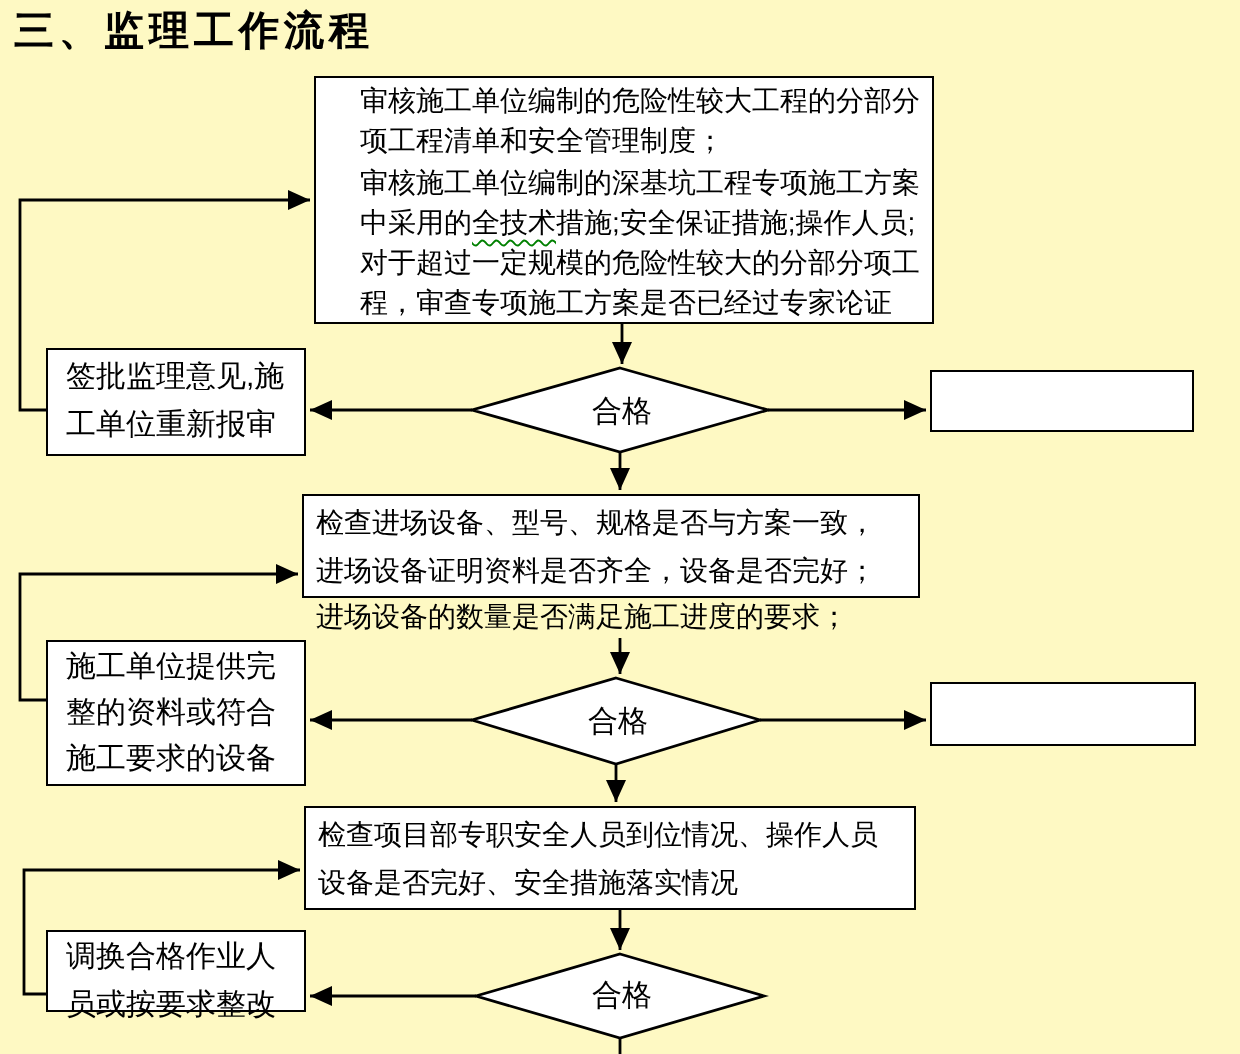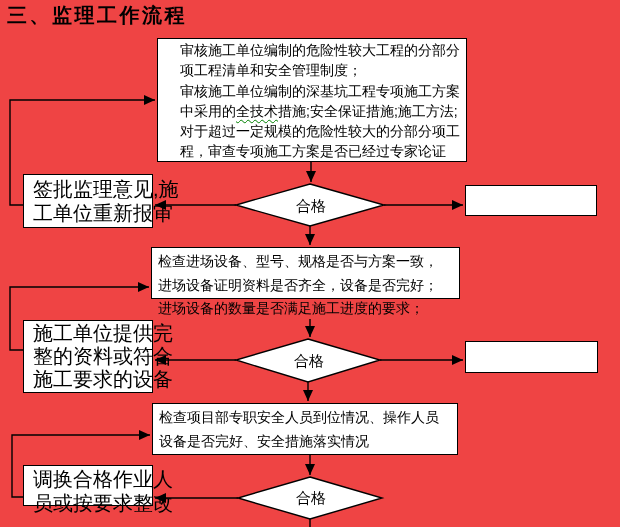--- a/index.html
+++ b/index.html
@@ -1,27 +1,27 @@
 <!DOCTYPE html>
 <html><head>
 <meta charset="utf-8">
 <style>
   html,body{margin:0;padding:0;background:#ffffff;}
-  #page{position:relative;width:620px;height:527px;background:#ef4444;overflow:hidden;
+  #page{position:relative;width:620px;height:527px;background:#fef9c3;overflow:hidden;
         font-family:"Liberation Sans",sans-serif;color:#000;}
   #title{position:absolute;left:7px;top:2px;font-size:20px;font-weight:bold;
          letter-spacing:2.5px;white-space:nowrap;}
   svg.flow{position:absolute;left:0;top:0;z-index:0;}
   .box{position:absolute;background:#ffffff;border:1.5px solid #000;box-sizing:border-box;z-index:1;}
   .tl{white-space:nowrap;}
   .main{font-size:14px;}
   .b1{line-height:20.3px;padding:1px 0 0 22px;}
   .b2{line-height:23.5px;padding:2px 0 0 6px;}
   .b3{line-height:24px;padding:1px 14px 0 6px;}
-  .side{font-size:20px;}
+  .side{font-size:15px;}
   .l1{line-height:24px;padding:2px 0 0 9px;}
   .l2{line-height:23px;padding:1px 0 0 9px;}
   .l3{line-height:24px;padding:1px 0 0 9px;}
   .archive{font-size:14px;display:flex;align-items:center;justify-content:center;}
   .dlabel{position:absolute;z-index:2;font-size:15px;transform:translate(-50%,-50%);white-space:nowrap;}
   .sq{text-decoration-line:underline;text-decoration-style:wavy;
       text-decoration-color:#008000;text-decoration-thickness:1px;text-underline-offset:3px;}
 </style>
 </head>
 <body>
@@ -61,21 +61,21 @@
       <polygon points="310,477 382,498 310,519 238,498"></polygon>
     </g>
   </svg>
 
   <div class="box main b1" style="left:157px;top:38px;width:310px;height:124px;">
     <div>
         <div class="tl">审核施工单位编制的危险性较大工程的分部分</div>
         <div class="tl">项工程清单和安全管理制度；</div>
         <div class="tl">审核施工单位编制的深基坑工程专项施工方案</div>
       </div>
-    <div class="tl"><span>中采用的</span><span class="sq">全技术</span><span>措施;安全保证措施;施工方法;</span></div>
+    <div class="tl"><span>中采用的</span><span class="sq">全技术</span><span>措施;安全保证措施;操作人员;</span></div>
     <div>
         <div class="tl">对于超过一定规模的危险性较大的分部分项工</div>
         <div class="tl">程，审查专项施工方案是否已经过专家论证</div>
       </div>
   </div>
 
   <div class="box side l1" style="left:23px;top:174px;width:130px;height:54px;">
     <div>
         <div class="tl">签批监理意见,施</div>
         <div class="tl">工单位重新报审</div>

